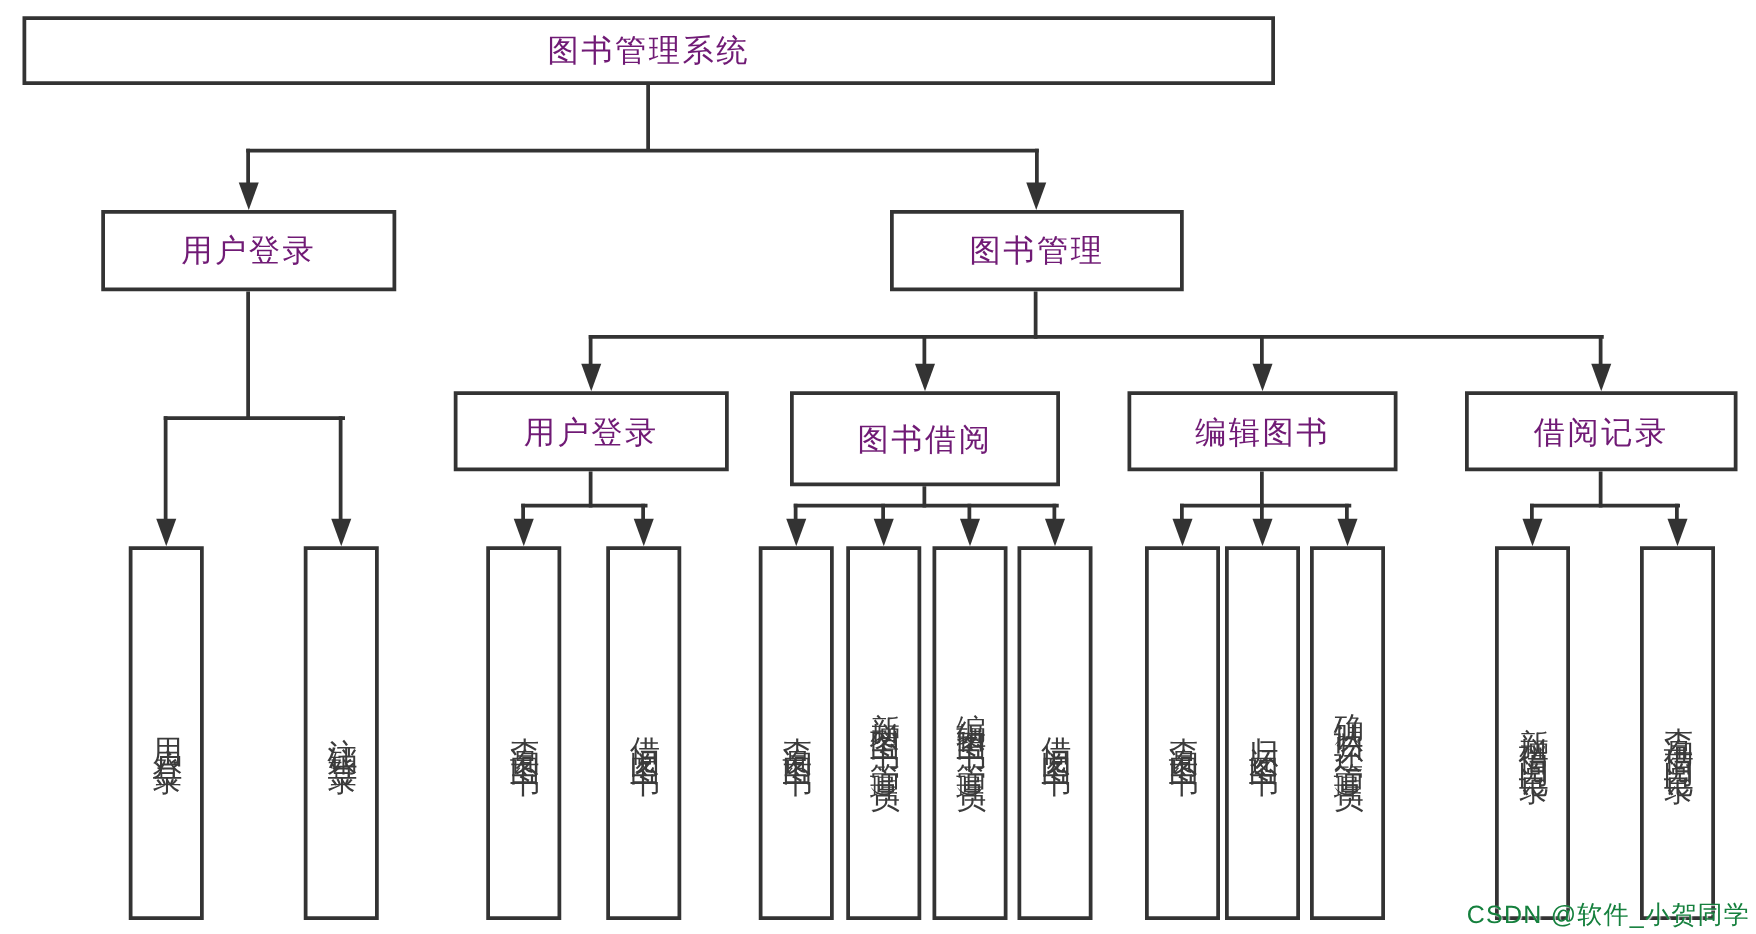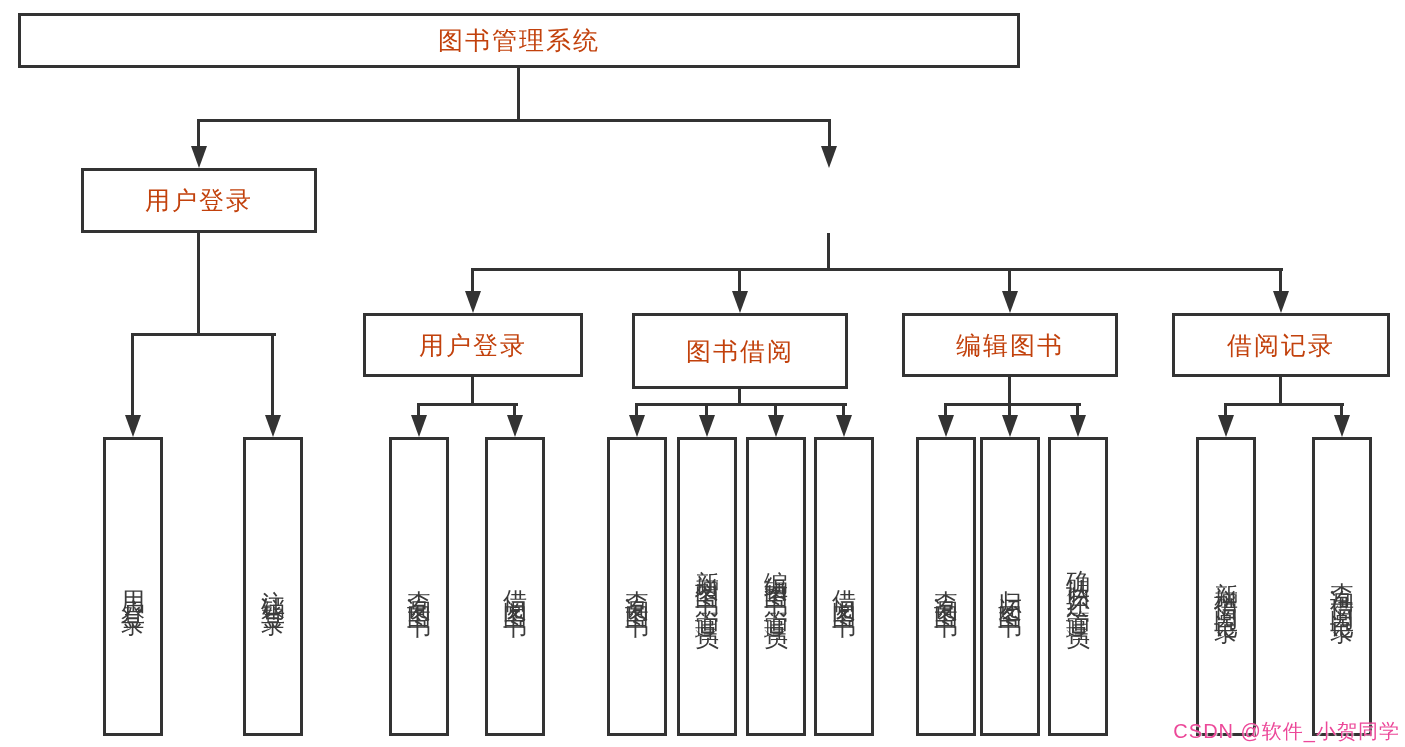--- a/index.html
+++ b/index.html
@@ -30,21 +30,21 @@
     box-sizing: border-box;
     border: 3px solid #333333;
     background: #ffffff;
     display: flex;
     align-items: center;
     justify-content: center;
     z-index: 2;
   }
   .node span {
     font-size: 25px;
-    color: #c2410c;
+    color: #701a75;
     letter-spacing: 2px;
     white-space: nowrap;
   }
   
   .leaf {
     position: absolute;
     top: 437px;
     width: 60px;
     height: 299px;
     box-sizing: border-box;
@@ -60,21 +60,21 @@
     font-size: 24px;
     letter-spacing: 8px;
     line-height: 1;
     color: #3b3b3b;
   }
   .watermark {
     position: absolute;
     right: 5px;
     bottom: 2px;
     font-size: 20px;
-    color: #ec4899;
+    color: #15803d;
     text-shadow: 1px 1px 1px rgba(255,255,255,0.85);
     z-index: 5;
     letter-spacing: 1px;
     margin-left: 42px;
   }
 </style>
 </head>
 <body>
 
 <div id="canvas">
@@ -138,20 +138,23 @@
   <div class="arrow" style="left:1218px; top:415px;"></div>
   <div class="arrow" style="left:1334px; top:415px;"></div>
 
   <div class="node" style="left:18px; top:13px; width:1002px; height:55px;">
     <span>图书管理系统</span>
   </div>
 
   <div class="node" style="left:81px; top:168px; width:236px; height:65px;">
     <span>用户登录</span>
   </div>
+  <div class="node" style="left:712px; top:168px; width:235px; height:65px;">
+    <span>图书管理</span>
+  </div>
 
   <div class="node" style="left:363px; top:313px; width:220px; height:64px;">
     <span>用户登录</span>
   </div>
   <div class="node" style="left:632px; top:313px; width:216px; height:76px;">
     <span>图书借阅</span>
   </div>
   <div class="node" style="left:902px; top:313px; width:216px; height:64px;">
     <span>编辑图书</span>
   </div>

